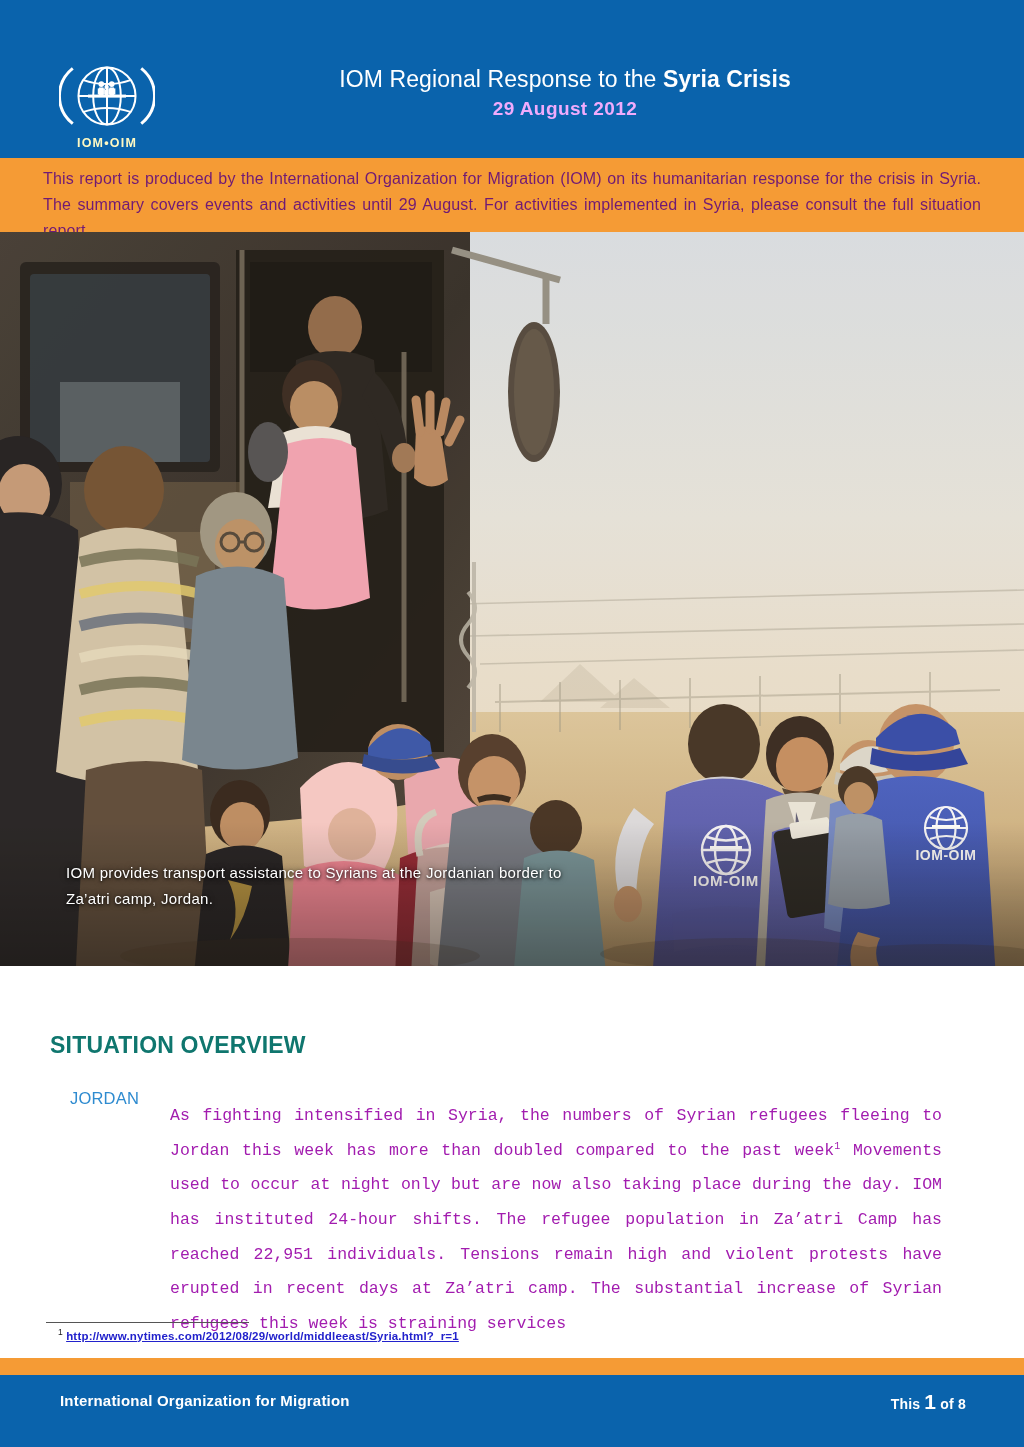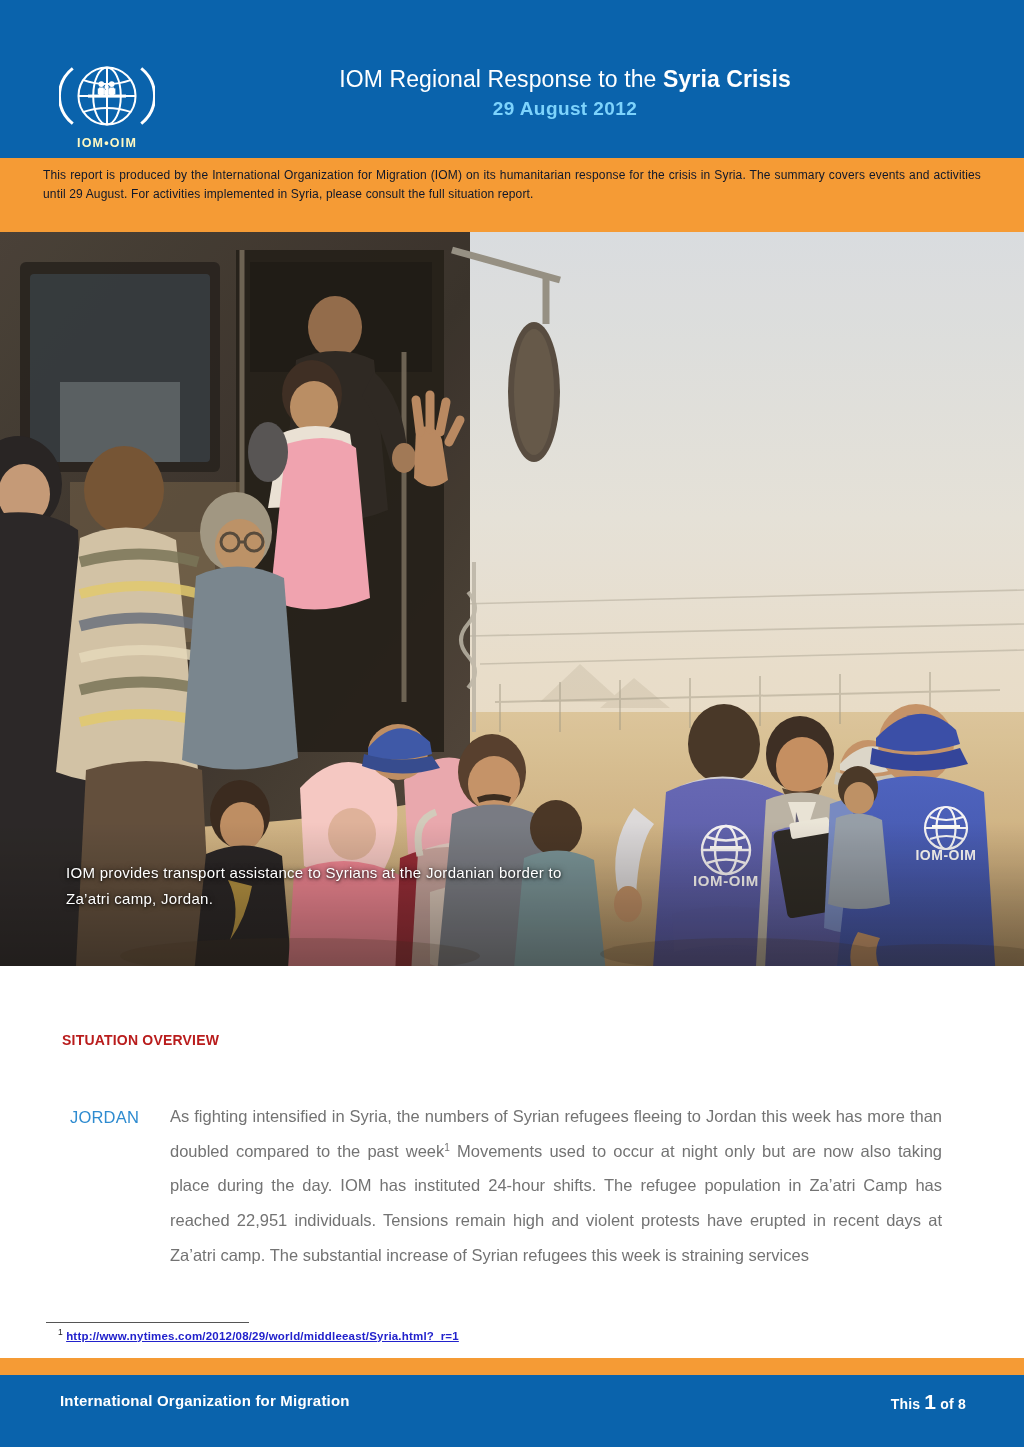--- a/index.html
+++ b/index.html
@@ -27,63 +27,63 @@
   }
   .title-block {
     position: absolute; left: 170px; top: 66px; width: 790px; text-align: center;
   }
   .title-main {
     color: #ffffff; font-size: 23px; font-weight: normal; line-height: 1.15;
     font-family: "Liberation Sans", sans-serif; letter-spacing: 0.1px;
   }
   .title-main b { font-weight: bold; }
   .title-date {
-    color: #7dd3fc; font-size: 19px; font-weight: bold; margin-top: 6px;
+    color: #f0abfc; font-size: 19px; font-weight: bold; margin-top: 6px;
     letter-spacing: 0.4px;
   }
 
   
   .intro-band {
     position: absolute; left: 0; top: 158px; width: 1024px; height: 74px;
     background: #F59B35;
   }
   .intro-text {
     position: absolute; left: 43px; top: 8px; width: 938px;
-    color: #0f172a; font-size: 12px; line-height: 1.62;
+    color: #701a75; font-size: 16px; line-height: 1.62;
     text-align: justify; letter-spacing: 0.15px;
     font-family: "Liberation Sans", sans-serif;
   }
 
   
   .photo {
     position: absolute; left: 0; top: 232px; width: 1024px; height: 734px;
     overflow: hidden; background: #cdbda4;
   }
   .photo svg { position:absolute; left:0; top:0; width:1024px; height:734px; display:block; }
   .photo-caption {
     position: absolute; left: 66px; bottom: 54px; width: 520px;
     color: #ffffff; font-size: 15px; line-height: 1.75; font-weight: 500;
     text-shadow: 0 1px 3px rgba(0,0,0,.85), 0 0 6px rgba(0,0,0,.6);
     letter-spacing: 0.3px;
   }
 
   
   .body-area { position: absolute; left: 0; top: 966px; width: 1024px; }
   .section-head {
-    position: absolute; left: 62px; top: 66px;
-    color: #b91c1c; font-size: 14px; font-weight: bold; letter-spacing: 0.2px;
+    position: absolute; left: 50px; top: 66px;
+    color: #0f766e; font-size: 23px; font-weight: bold; letter-spacing: 0.2px;
   }
   .col-label {
-    position: absolute; left: 70px; top: 142px;
+    position: absolute; left: 70px; top: 123px;
     color: #2E8BD0; font-size: 16.5px; font-weight: normal; letter-spacing: 0.2px;
   }
   .para {
     position: absolute; left: 170px; top: 133px; width: 772px;
-    color: #737373; font-size: 16.5px; line-height: 2.1;
-    text-align: justify; font-family: Liberation Sans, sans-serif;
+    color: #a21caf; font-size: 16.5px; line-height: 2.1;
+    text-align: justify; font-family: Liberation Mono, monospace;
   }
   .para sup { font-size: 10px; vertical-align: super; line-height: 0; }
 
   
   .fn-rule {
     position: absolute; left: 46px; top: 1322px; width: 203px; height: 1px;
     background: #555;
   }
   .footnote {
     position: absolute; left: 58px; top: 1330px;

